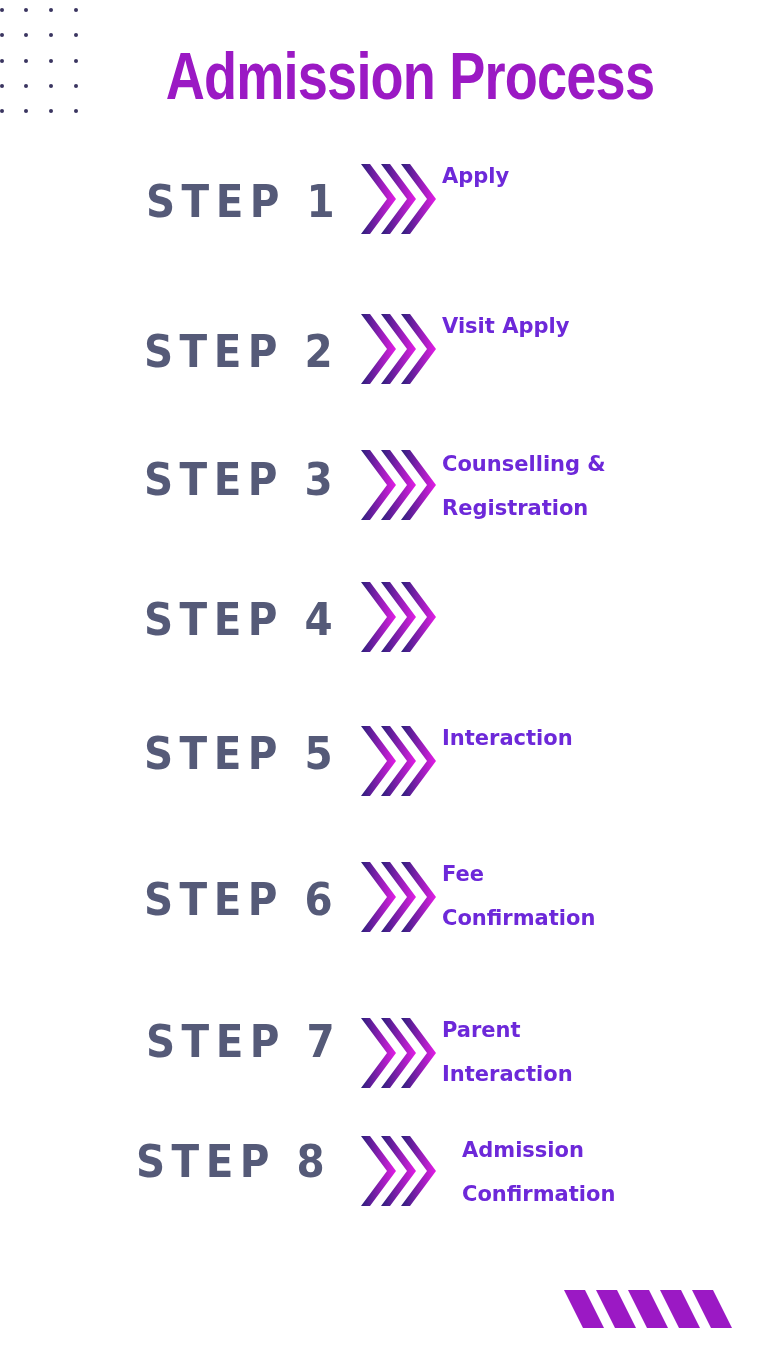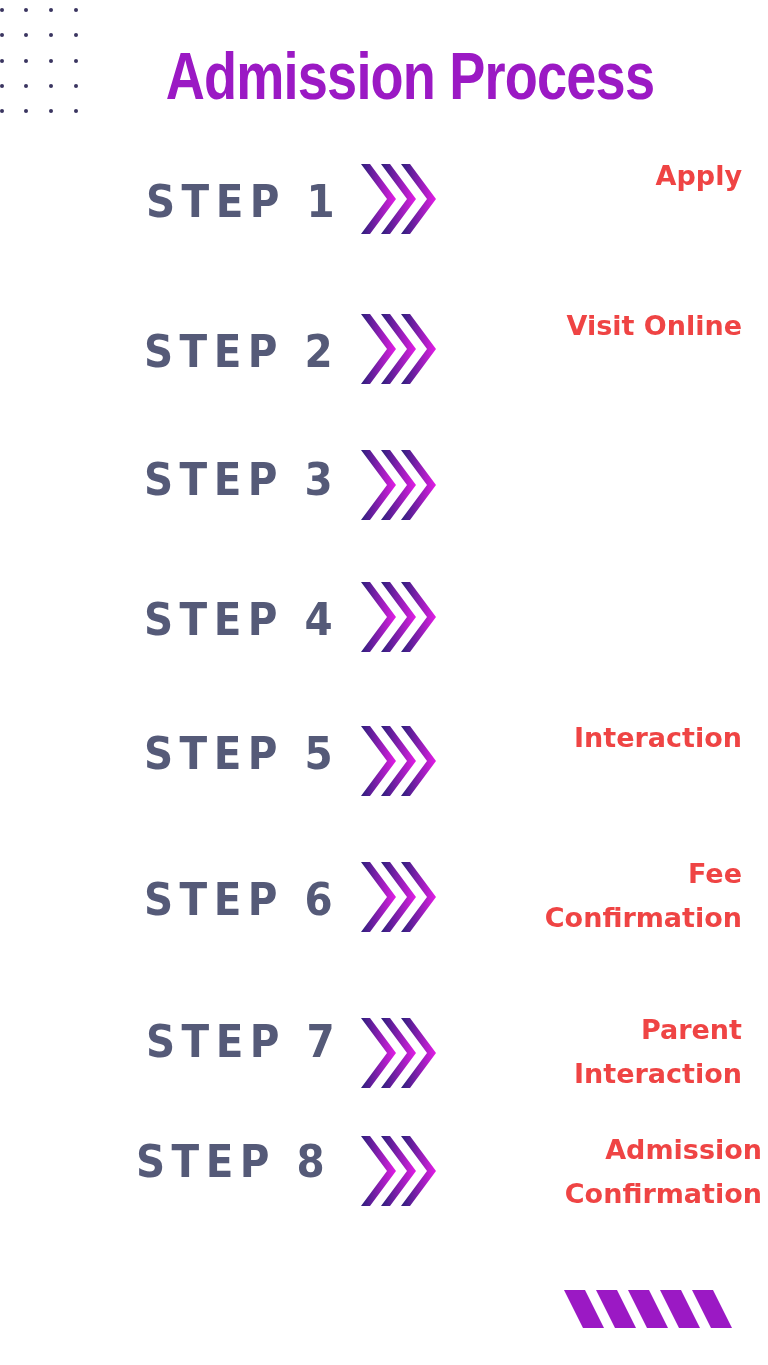--- a/index.html
+++ b/index.html
@@ -3,21 +3,21 @@
 <meta charset="utf-8">
 <style>
   html,body{margin:0;padding:0;background:#ffffff;}
   body{width:768px;height:1365px;position:relative;overflow:hidden;font-family:"DejaVu Sans",sans-serif;}
   .dots{position:absolute;left:0;top:0;}
   .dot{position:absolute;width:4px;height:4px;border-radius:50%;background:#3a3560;}
   .title{position:absolute;left:0;width:820px;top:38px;text-align:center;font-family:"Liberation Sans",sans-serif;font-weight:bold;font-size:66px;color:#9b19c4;letter-spacing:-1px;transform:scaleX(0.82);transform-origin:410px 0;}
   .step{position:absolute;left:16px;width:704px;height:90px;}
   .step-label{position:absolute;font-family:"DejaVu Sans",sans-serif;font-weight:bold;font-size:44px;color:#555a78;letter-spacing:7px;transform:scaleX(0.92);transform-origin:0 0;}
   .chev{position:absolute;left:345px;width:76px;height:70px;}
-  .desc{position:absolute;width:300px;text-align:right;font-family:"DejaVu Sans",sans-serif;font-weight:bold;font-size:27px;line-height:44px;color:#ef4444;}
+  .desc{position:absolute;width:300px;text-align:left;font-family:"DejaVu Sans",sans-serif;font-weight:bold;font-size:21px;line-height:44px;color:#6d28d9;}
   .stripes{position:absolute;left:562px;top:1290px;}
 </style>
 </head>
 <body>
 
 <svg width="0" height="0" style="position:absolute">
   <defs>
     <linearGradient id="chevgrad" x1="0" y1="0" x2="0" y2="1">
       <stop offset="0" stop-color="#23206b"></stop>
       <stop offset="0.5" stop-color="#e01ae8"></stop>
@@ -69,29 +69,33 @@
     <div>Apply</div>
   </div>
 </div>
 
 <div class="step" style="top:310px">
   <div class="step-label" style="left:128px;top:16px">STEP 2</div>
   <svg class="chev" style="top:4px" viewBox="0 0 76 70">
       <use href="#chev3"></use>
     </svg>
   <div class="desc" style="left:426px;top:-6px">
-    <div>Visit Online</div>
+    <div>Visit Apply</div>
   </div>
 </div>
 
 <div class="step" style="top:448px">
   <div class="step-label" style="left:128px;top:6px">STEP 3</div>
   <svg class="chev" style="top:2px" viewBox="0 0 76 70">
       <use href="#chev3"></use>
     </svg>
+  <div class="desc" style="left:426px;top:-6px">
+    <div>Counselling &amp;</div>
+    <div>Registration</div>
+  </div>
 </div>
 
 <div class="step" style="top:578px">
   <div class="step-label" style="left:128px;top:16px">STEP 4</div>
   <svg class="chev" style="top:4px" viewBox="0 0 76 70">
       <use href="#chev3"></use>
     </svg>
 </div>
 
 <div class="step" style="top:722px">

